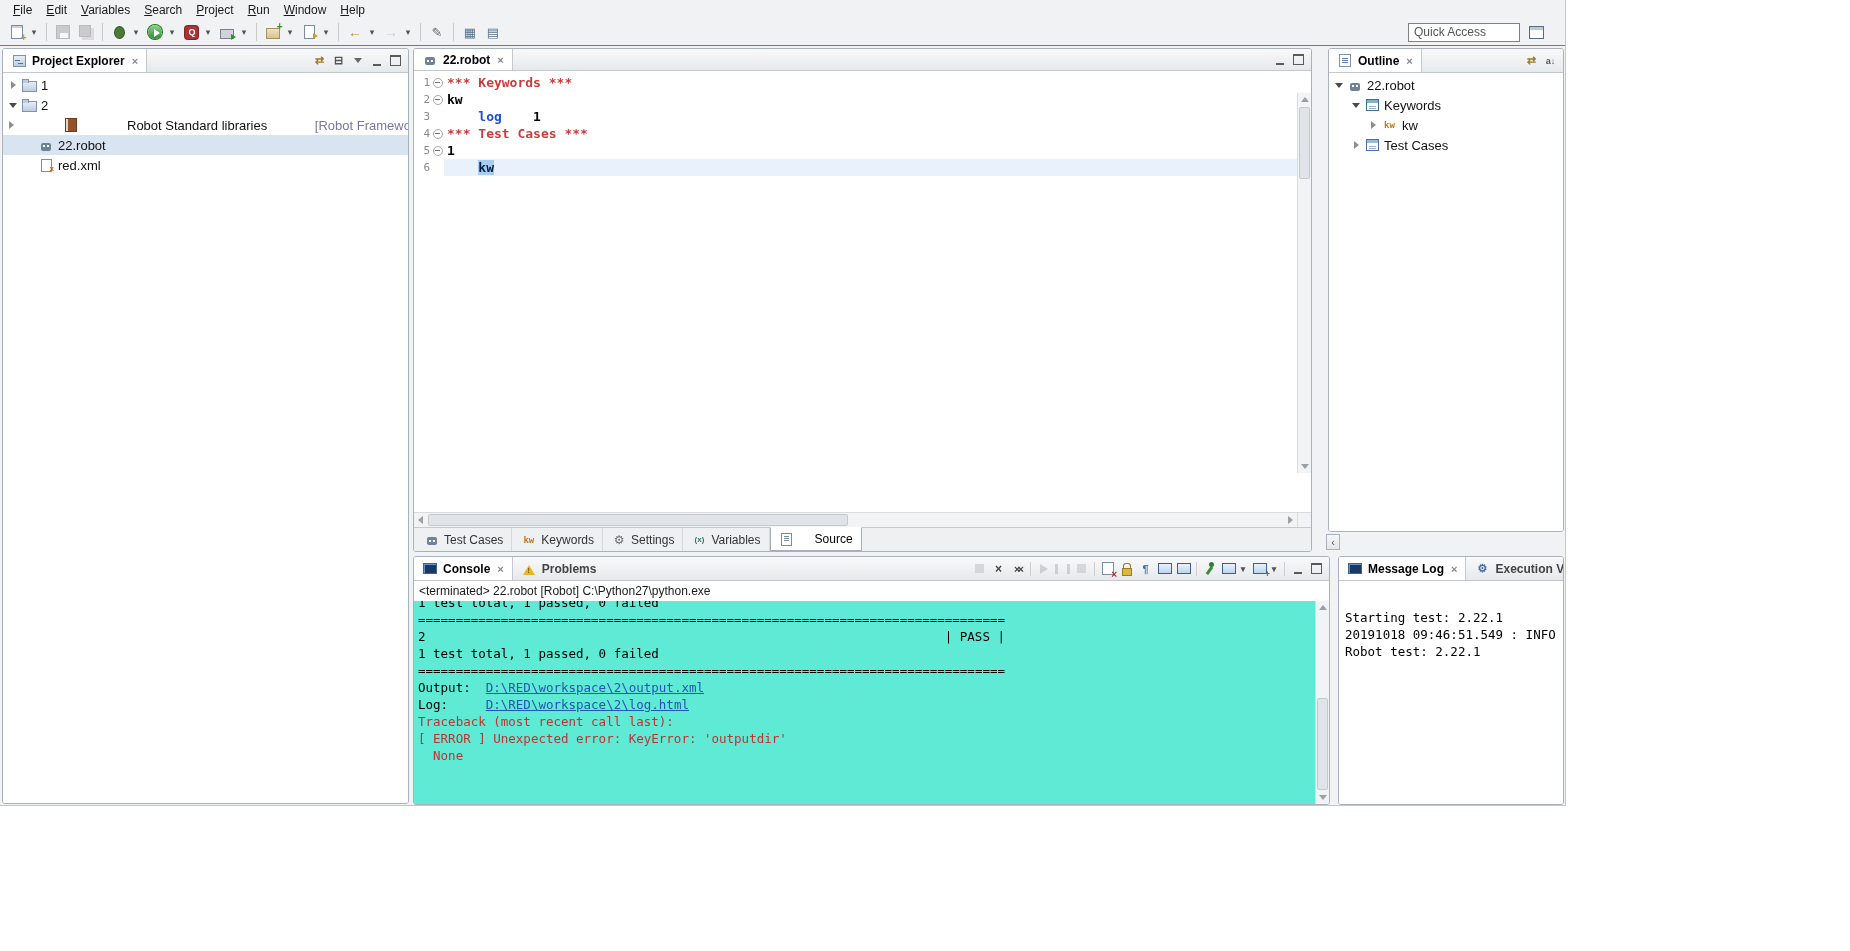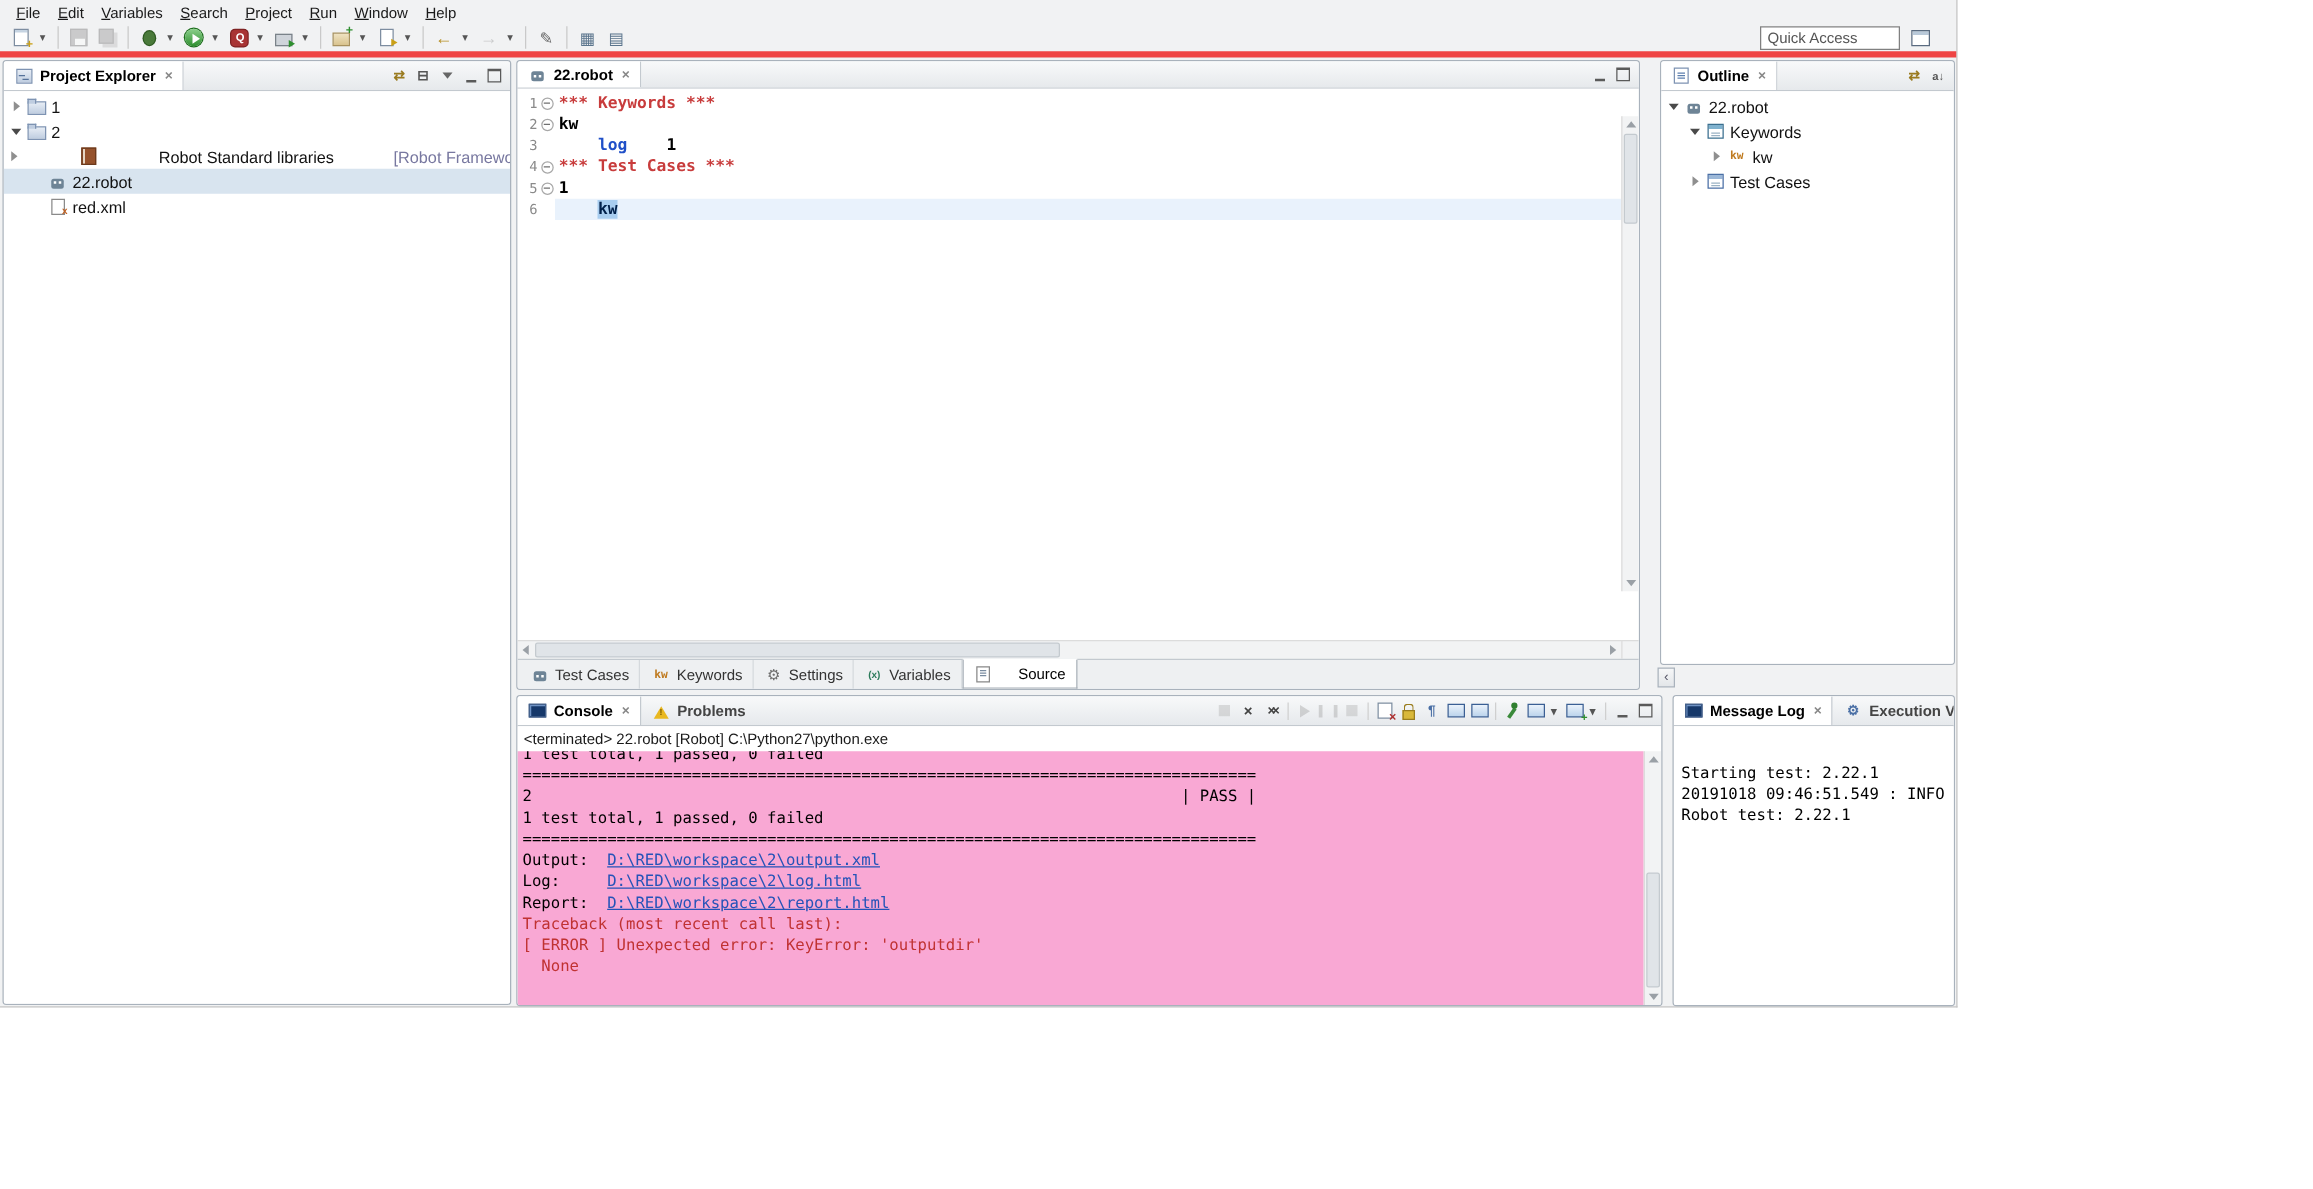--- a/index.html
+++ b/index.html
@@ -12,21 +12,21 @@
     position: absolute; left: 0; top: 0; width: 1566px; height: 806px;
     background: #f1f2f3; border-right: 1px solid #c6c6c6; border-bottom: 1px solid #c6c6c6;
   }
   
   .menubar { position: absolute; left: 0; top: 0; width: 100%; height: 19px;
     display: flex; align-items: center; padding-left: 6px; }
   .menu-item { display: inline-block; padding: 1px 7px; color: #1a1a1a; }
   .menu-item::first-letter { text-decoration: underline; }
   
   .toolbar { position: absolute; left: 0; top: 19px; width: 100%; height: 27px;
-    border-bottom: 5px solid #ef4444; display: flex; padding: 0 6px; }
+    border-bottom: 1px solid #ef4444; display: flex; padding: 0 6px; }
   .tb-strip { display: flex; align-items: center; gap: 1px; }
   .tb-btn, .hb-btn { display: inline-flex; align-items: center; justify-content: center;
     width: 22px; height: 22px; border-radius: 2px; }
   .hb-btn { width: 19px; height: 19px; }
   .tb-btn.disabled, .hb-btn.disabled { opacity: .4; filter: grayscale(1); }
   .tb-sep { width: 1px; height: 18px; background: #c9c9c9; margin: 0 4px; }
   .hb-sep { width: 1px; height: 14px; background: #cfcfcf; margin: 0 3px; }
   .tb-drop { width: 10px; display: inline-flex; align-items: center; justify-content: center;
     color: #555; font-size: 9px; margin-right: 2px; }
   .tb-drop::before { content: "▾"; }
@@ -219,21 +219,21 @@
   .page-tabs { position: absolute; left: 0; right: 0; bottom: 0; height: 24px; background: #eef0f2;
     border-top: 1px solid #c3c9cf; display: flex; align-items: stretch; padding-left: 2px; }
   .ptab { display: flex; align-items: center; gap: 4px; padding: 0 8px; color: #333;
     border-right: 1px solid #d5d9dd; }
   .ptab.active { background: #fff; border: 1px solid #a6aeb6; border-top: 1px solid #fff; margin-top: -1px; color: #000; gap: 20px; }
   
   .console-label { position: absolute; top: 24px; left: 0; right: 0; height: 20px; background: #fff;
     padding: 3px 5px; color: #1a1a1a; }
   .console-out { position: absolute; left: 0; top: 44px; right: 14px; bottom: 0; overflow: hidden;
     padding: 2px 0 0 4px; font: 12.5px/17px "DejaVu Sans Mono", "Liberation Mono", monospace; color: #000;
-    background: #f9a8d4; }
+    background: #5eead4; }
   .con-line { white-space: pre; height: 17px; }
   .con-line.clipped { margin-top: -9px; }
   .con-line.status { display: flex; justify-content: space-between; width: 78ch; }
   .con-line.error { color: var(--error); }
   .con-link { color: var(--link); text-decoration: underline; cursor: pointer; }
   
   .ml-out { position: absolute; top: 24px; left: 0; right: 0; bottom: 0; background: #fff;
     padding: 28px 0 0 6px; font: 12.5px/17px "DejaVu Sans Mono", "Liberation Mono", monospace; color: #000; }
   .ml-line { white-space: pre; height: 17px; }
   
@@ -542,21 +542,20 @@
     </div>
     <div class="console-label">&lt;terminated&gt; 22.robot [Robot] C:\Python27\python.exe</div>
     <div class="console-out">
         <div class="con-line clipped">1 test total, 1 passed, 0 failed</div>
         <div class="con-line">==============================================================================</div>
         <div class="con-line status"><span>2</span><span>| PASS |</span></div>
         <div class="con-line">1 test total, 1 passed, 0 failed</div>
         <div class="con-line">==============================================================================</div>
         <div class="con-line"><span>Output:  </span><a class="con-link">D:\RED\workspace\2\output.xml</a></div>
         <div class="con-line"><span>Log:     </span><a class="con-link">D:\RED\workspace\2\log.html</a></div>
-        <div class="con-line"><span>Report:  </span><a class="con-link">D:\RED\workspace\2\report.html</a></div>
         <div class="con-line error">Traceback (most recent call last):</div>
         <div class="con-line error">[ ERROR ] Unexpected error: KeyError: 'outputdir'</div>
         <div class="con-line error">  None</div>
       </div>
     <div class="vsb">
       <span class="sb-btn sb-up"></span>
       <span class="sb-thumb" id="con-thumb"></span>
       <span class="sb-btn sb-down"></span>
     </div>
   </div>

